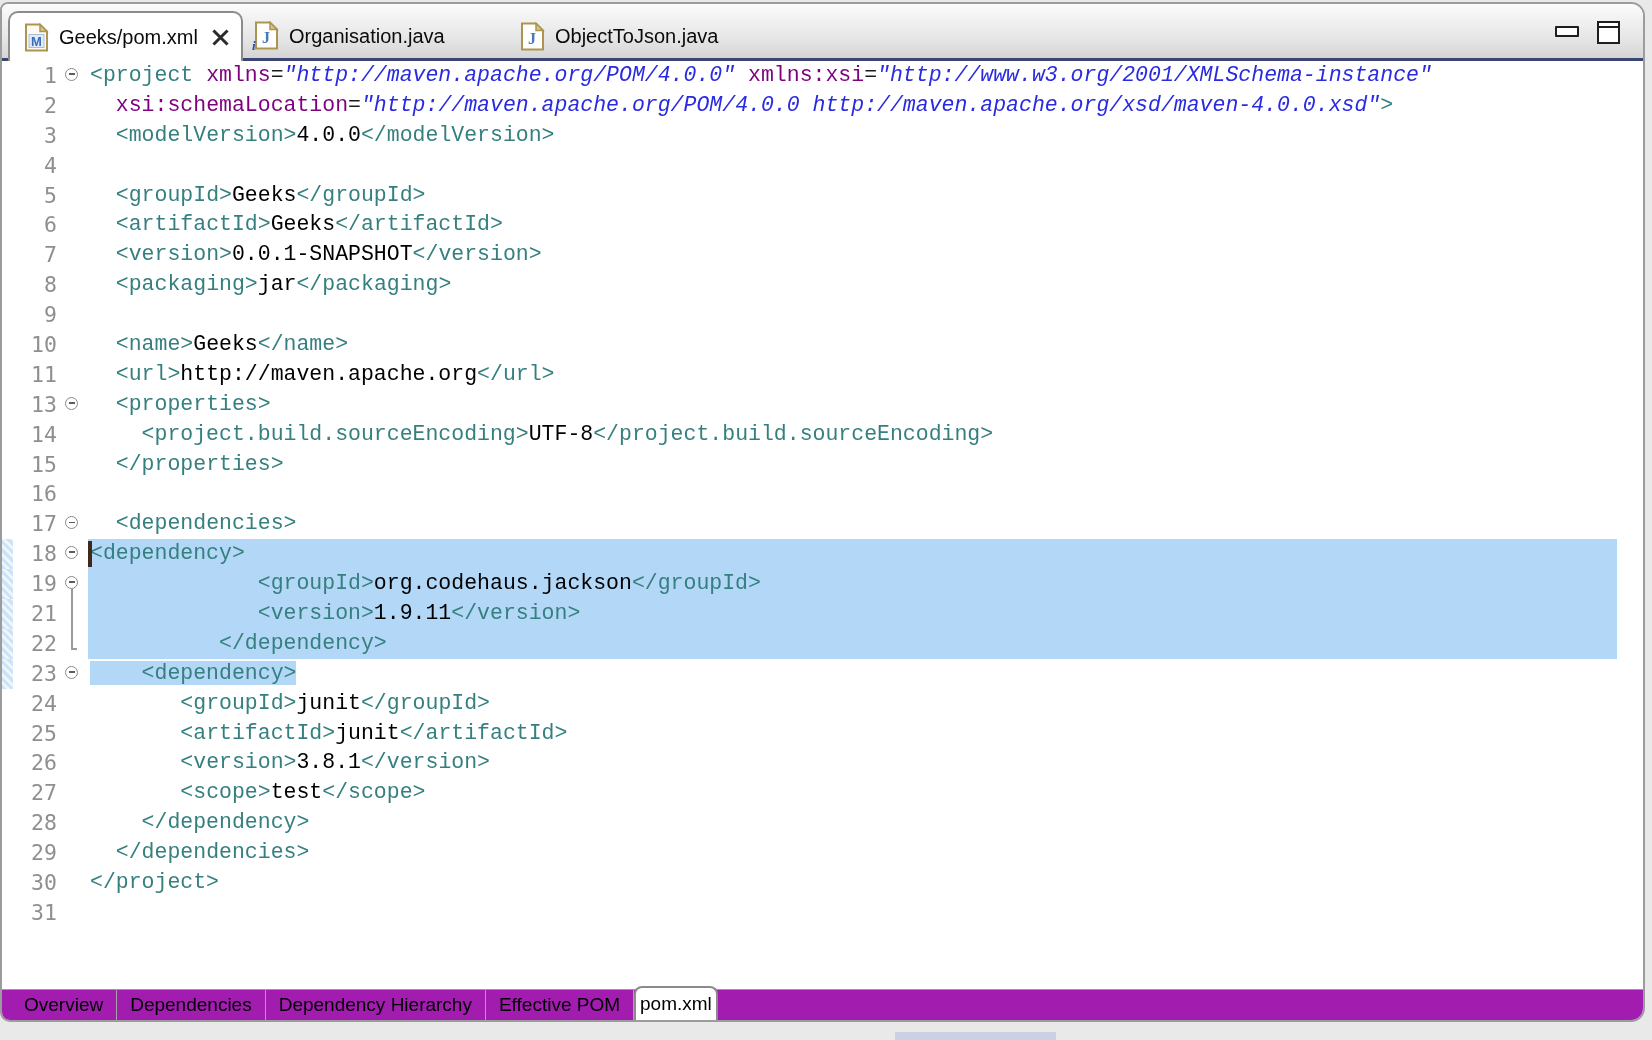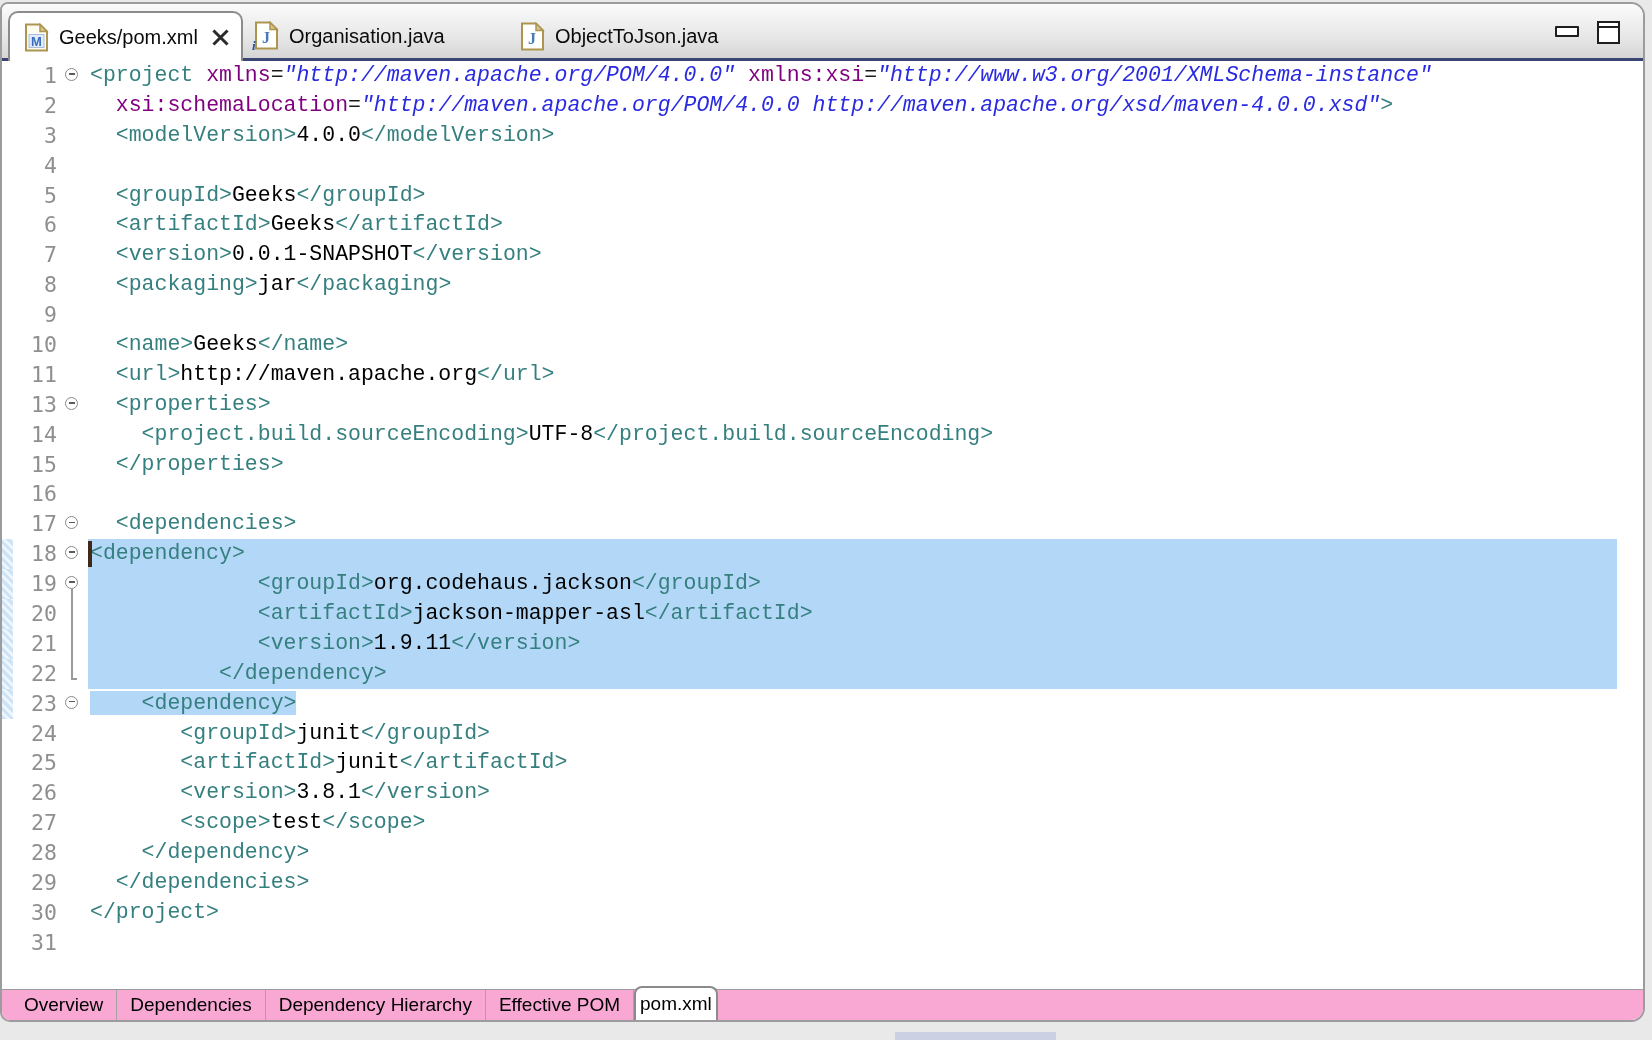--- a/index.html
+++ b/index.html
@@ -77,21 +77,21 @@
   .caret{position:absolute;left:0;top:1.5px;width:3.5px;height:26px;background:#40291a;z-index:2;}
   .tk-tag{color:var(--tag,#357f7f);}
   .tk-attr{color:var(--attr,#7f007f);}
   .tk-val{color:var(--val,#2a2ae0);font-style:italic;}
   .tk-txt{color:var(--txt,#000);}
   .tk-eq{color:#1a1a1a;}
   .tk-pl{color:#000;}
   
   .bottombar{
     position:absolute;left:0;right:0;bottom:0;height:31px;
-    background:#f9a8d4;border-top:1.5px solid #9b9b9b;
+    background:#a21caf;border-top:1.5px solid #9b9b9b;
     display:flex;align-items:stretch;padding-left:9px;box-sizing:border-box;
   }
   .btab{
     font-size:19px;color:#000;padding:0 13px;display:flex;align-items:center;
     border-right:1.5px solid #a4a4a4;cursor:pointer;white-space:nowrap;
   }
   .btab.active{
     background:#fff;border:2px solid #8b8b8b;border-bottom:none;
     border-radius:8px 8px 0 0;margin-top:-4px;padding:0 4px;z-index:2;position:relative;
   }
@@ -260,28 +260,20 @@
         <div class="grange hatch"></div>
         <div class="lnum">19</div>
         <div class="fold">
           <span class="dot"></span>
           <span class="vline below"></span>
         </div>
         <div class="code-cell"><div class="sel-bg"></div><span class="code-text"><span class="tk-pl">             </span><span class="tk-tag">&lt;groupId&gt;</span><span class="tk-txt">org.codehaus.jackson</span><span class="tk-tag">&lt;/groupId&gt;</span></span></div>
       </div>
       <div class="line">
         <div class="grange hatch"></div>
-        <div class="lnum">20</div>
-        <div class="fold">
-          <span class="vline"></span>
-        </div>
-        <div class="code-cell"><div class="sel-bg"></div><span class="code-text"><span class="tk-pl">             </span><span class="tk-tag">&lt;artifactId&gt;</span><span class="tk-txt">jackson-mapper-asl</span><span class="tk-tag">&lt;/artifactId&gt;</span></span></div>
-      </div>
-      <div class="line">
-        <div class="grange hatch"></div>
         <div class="lnum">21</div>
         <div class="fold">
           <span class="vline"></span>
         </div>
         <div class="code-cell"><div class="sel-bg"></div><span class="code-text"><span class="tk-pl">             </span><span class="tk-tag">&lt;version&gt;</span><span class="tk-txt">1.9.11</span><span class="tk-tag">&lt;/version&gt;</span></span></div>
       </div>
       <div class="line">
         <div class="grange hatch"></div>
         <div class="lnum">22</div>
         <div class="fold">

